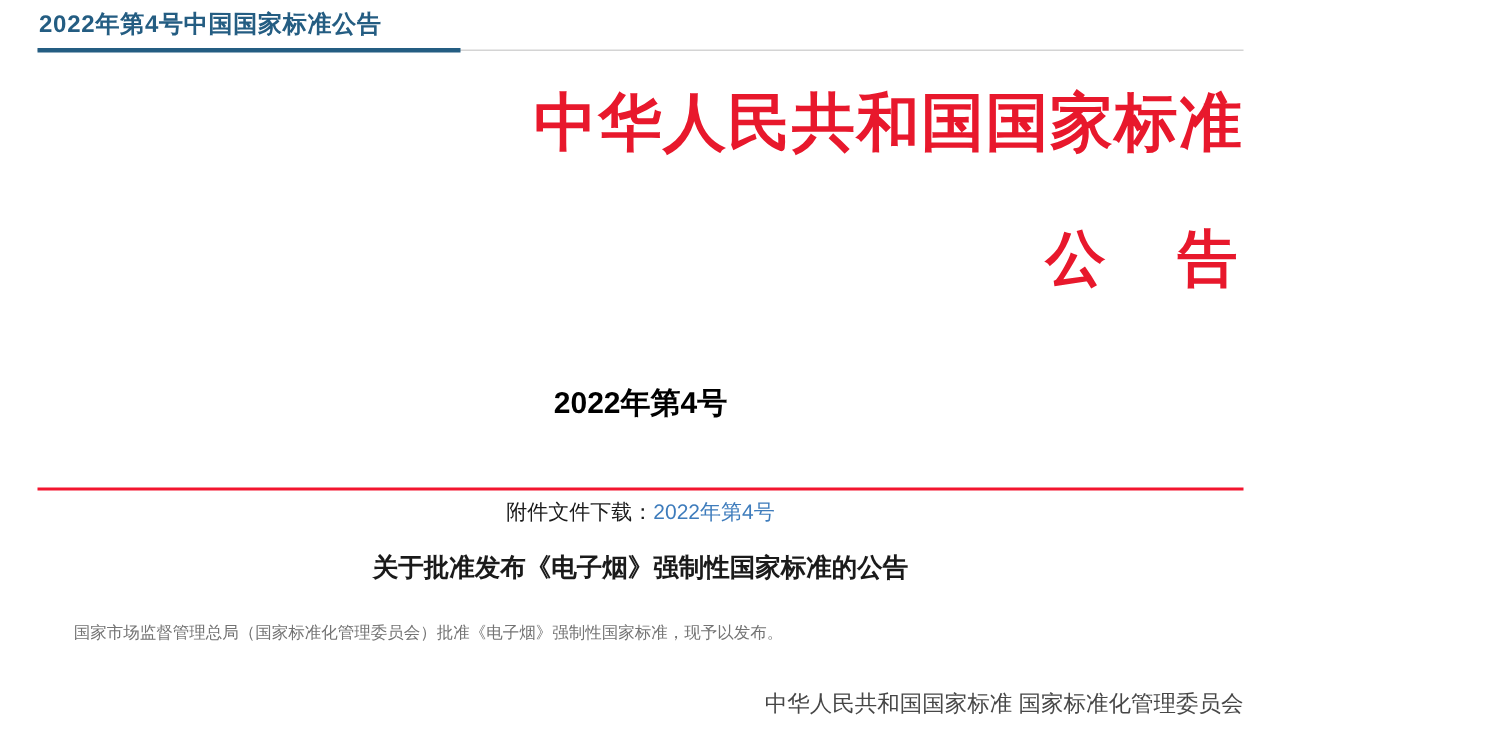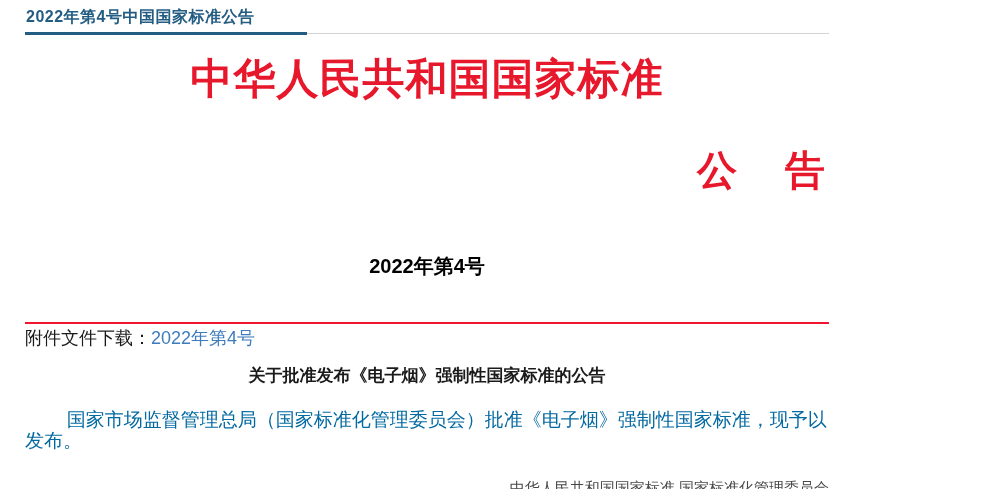--- a/index.html
+++ b/index.html
@@ -30,21 +30,21 @@
   .divider-gray {
     position: absolute; top: 1px; left: 0; right: 0; height: 1px;
     background: #d4d4d4;
   }
   .divider-accent {
     position: absolute; top: 0; left: 0; width: 282px; height: 3px;
     background: #245d82;
   }
   .main-title {
     margin: 26px 47px 0 25px;
-    text-align: center;
+    text-align: right;
     color: #e8182c;
     font-size: 42px;
     font-weight: 700;
     line-height: 1.02;
     letter-spacing: 1px;
   }
   .subtitle {
     margin: 48px 47px 0 25px;
     text-align: right;
     color: #e8182c;
@@ -61,42 +61,43 @@
     font-weight: 700;
     line-height: 1.1;
   }
   .red-line {
     margin: 45px 47px 0 25px;
     height: 0;
     border-top: 2px solid #f3152f;
   }
   .attachment-row {
     margin: 5px 47px 0 25px;
-    font-size: 18px;
+    font-size: 14px;
     color: #1a1a1a;
     line-height: 18px;
+    text-align: center;
   }
   .attachment-link {
     color: #3e7cbc;
     text-decoration: none;
     cursor: pointer;
   }
   .ann-title {
     margin: 17px 47px 4px 25px;
     text-align: center;
     color: #1a1a1a;
     font-size: 17px;
     font-weight: 700;
     line-height: 23px;
   }
   .ann-body {
     margin: 18px 47px 0 25px;
     text-indent: 2.2em;
-    color: #0369a1;
-    font-size: 19px;
+    color: #737373;
+    font-size: 11px;
     line-height: 21px;
   }
   .ann-signature {
     margin: 26px 47px 0 25px;
     text-align: right;
     color: #474747;
     font-size: 15px;
     line-height: 21px;
   }
 </style>

